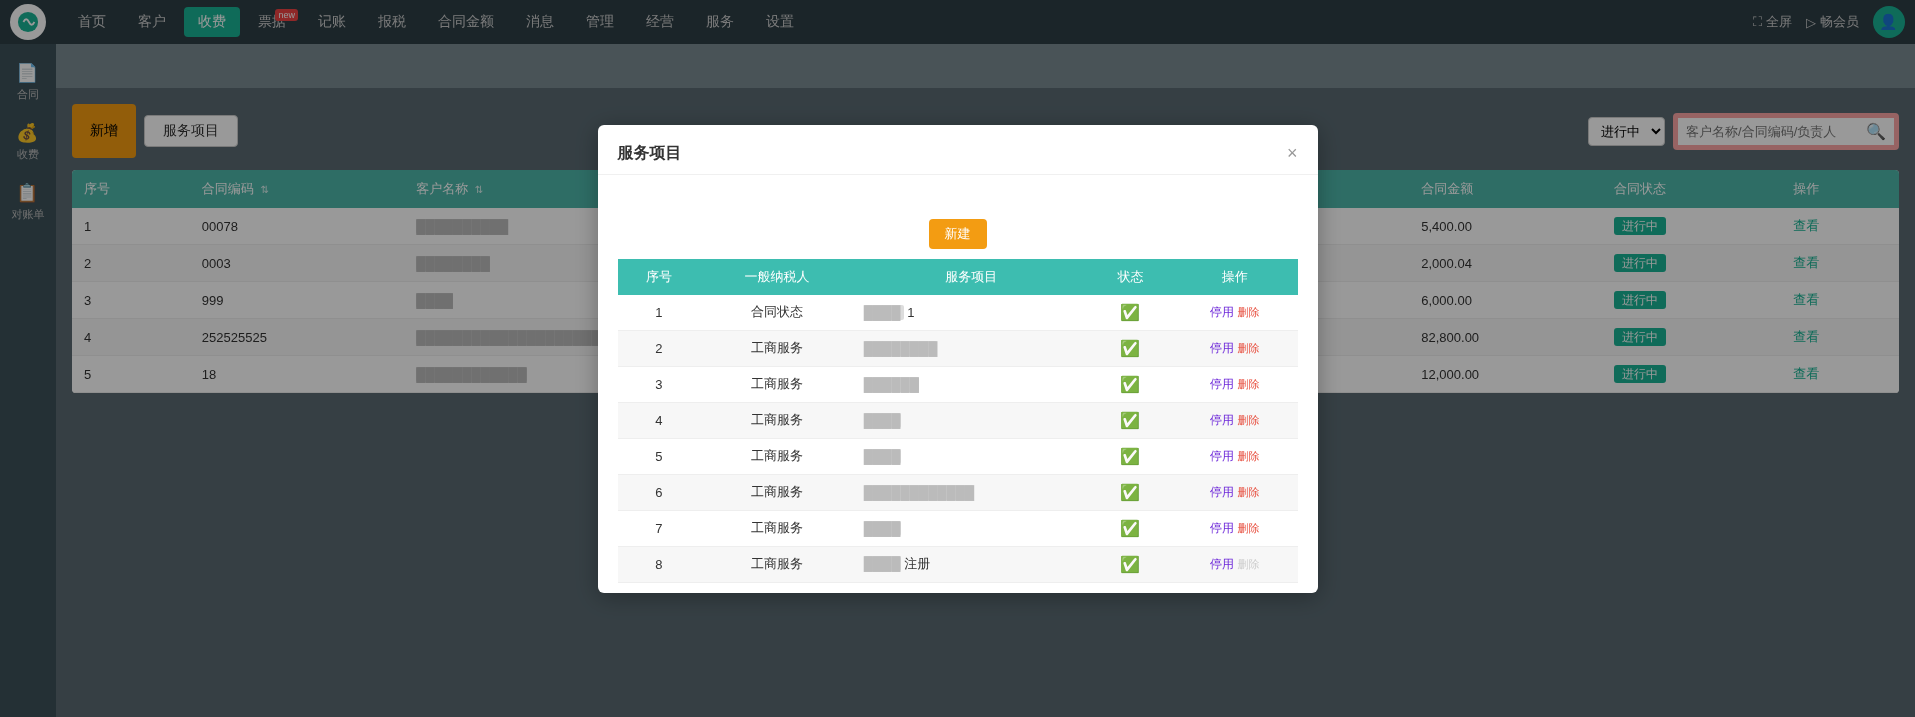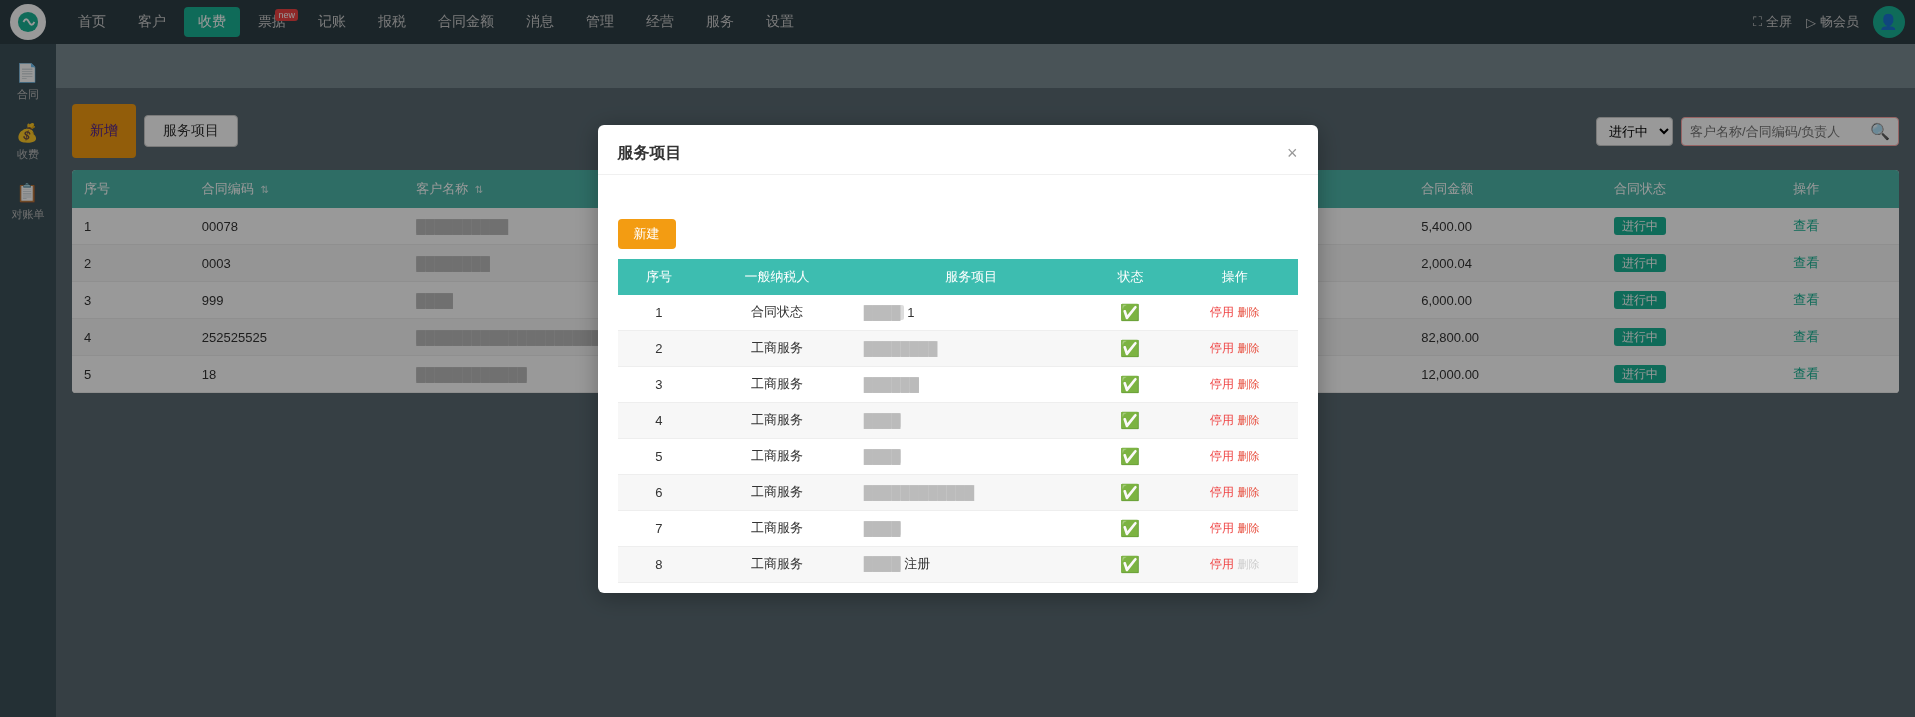--- a/index.html
+++ b/index.html
@@ -97,21 +97,21 @@
 
     
     .toolbar {
       display: flex;
       align-items: center;
       gap: 8px;
       margin-bottom: 12px;
     }
     .btn-new-main {
       background: #f39c12;
-      color: #4c1d95;
+      color: #000000;
       border: none;
       padding: 18px 18px;
       border-radius: 4px;
       font-size: 14px;
       cursor: pointer;
     }
     .btn-service {
       background: #fff;
       color: #333;
       border: 1px solid #ccc;
@@ -131,21 +131,21 @@
       border-radius: 4px;
       padding: 5px 8px;
       font-size: 13px;
       background: #fff;
       cursor: pointer;
     }
     .search-box {
       display: flex;
       align-items: center;
       background: #fff;
-      border: 1px solid #fca5a5;
+      border: 5px solid #fca5a5;
       border-radius: 4px;
       padding: 4px 8px;
     }
     .search-input {
       border: none; outline: none;
       font-size: 13px;
       width: 180px;
       color: #999;
     }
 
@@ -220,21 +220,21 @@
       font-size: 16px;
       color: #333;
       font-weight: bold;
     }
     .modal-close {
       cursor: pointer;
       color: #999;
       font-size: 18px;
     }
     .modal-body { padding: 14px 20px 10px; }
-    .modal-toolbar { display: flex; justify-content: flex-start; margin-bottom: 10px; margin-top: 30px; }
+    .modal-toolbar { display: flex; justify-content: center; margin-bottom: 10px; margin-top: 30px; }
     .btn-new-modal {
       background: #f39c12;
       color: #fff;
       border: none;
       padding: 6px 16px;
       border-radius: 4px;
       font-size: 13px;
       cursor: pointer;
     }
 
@@ -258,21 +258,21 @@
       font-size: 13px;
       color: #333;
       border-bottom: 1px solid #eee;
       text-align: center;
     }
     .inner-table tbody td:nth-child(3) { text-align: left; }
     .check-icon {
       color: #1ab394;
       font-size: 16px;
     }
-    .action-stop { color: #ef4444; cursor: pointer; font-size: 12px; }
+    .action-stop { color: #6d28d9; cursor: pointer; font-size: 12px; }
     .action-del { color: #e74c3c; cursor: pointer; font-size: 11px; }
     .inner-table-wrap {
       max-height: 380px;
       overflow-y: auto;
     }
     
     .inner-table-wrap::-webkit-scrollbar { width: 8px; }
     .inner-table-wrap::-webkit-scrollbar-track { background: #f1f1f1; }
     .inner-table-wrap::-webkit-scrollbar-thumb { background: #ccc; border-radius: 4px; }
 

